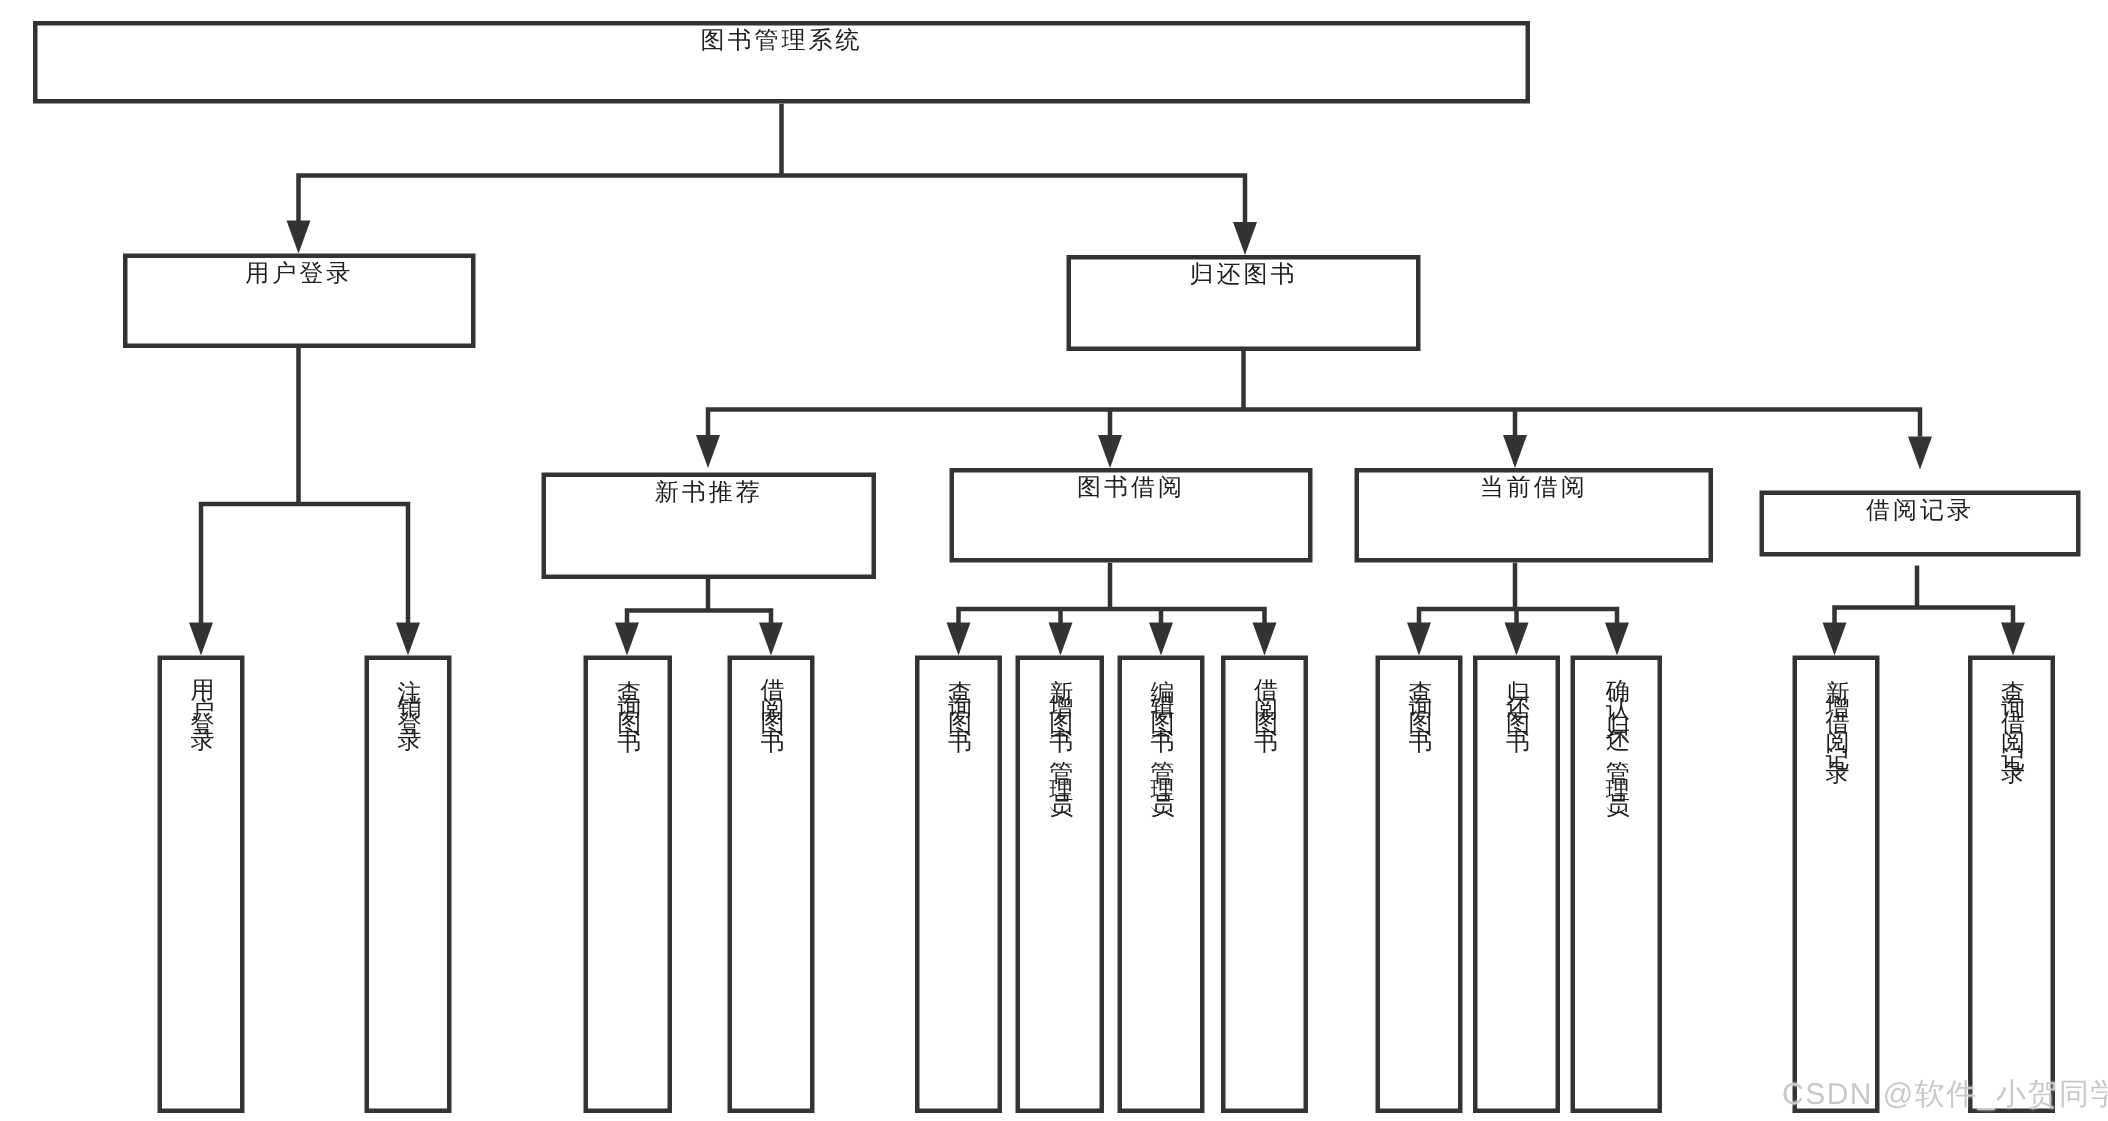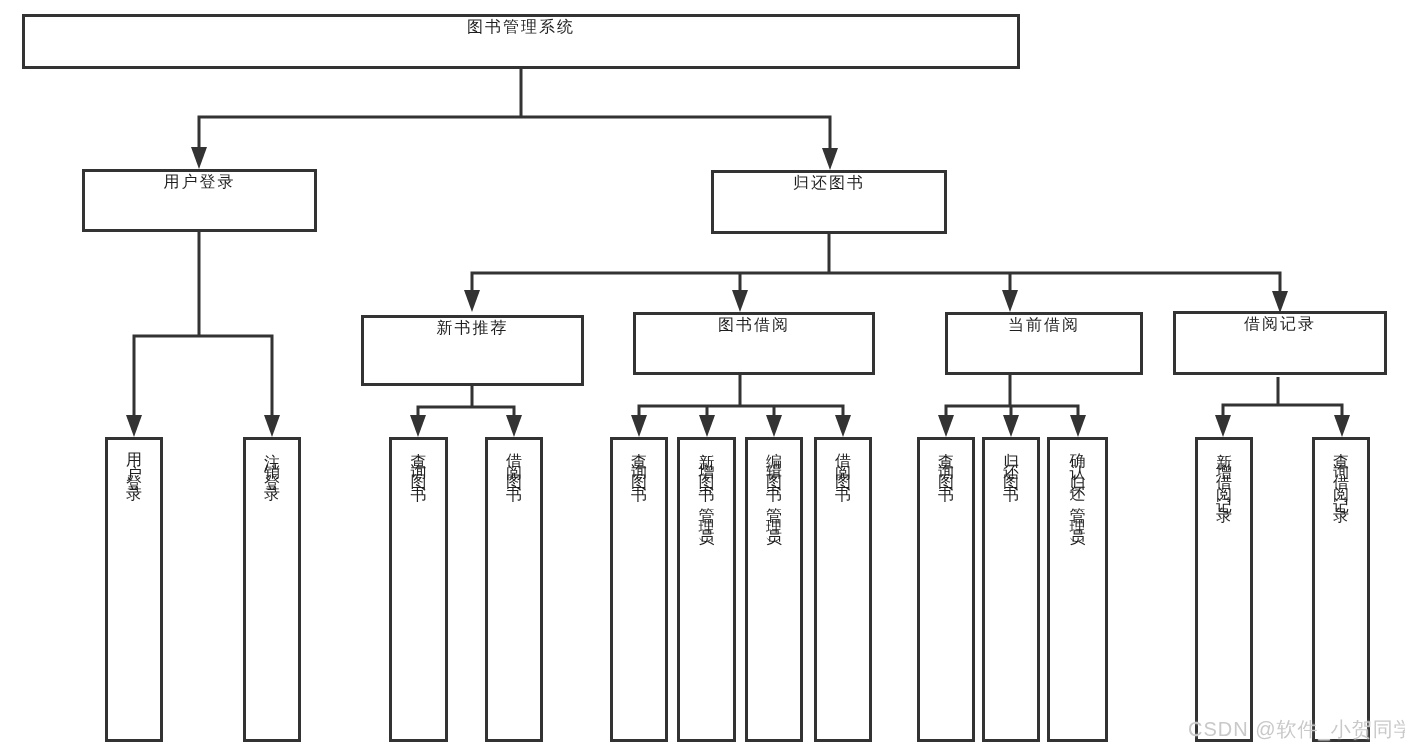--- a/index.html
+++ b/index.html
@@ -110,24 +110,24 @@
   <div class="node h" style="left:711px;top:170px;width:236px;height:64px">
     <span>归还图书</span>
   </div>
 
   <div class="node h" style="left:361px;top:315px;width:223px;height:71px">
     <span>新书推荐</span>
   </div>
   <div class="node h" style="left:633px;top:312px;width:242px;height:63px">
     <span>图书借阅</span>
   </div>
-  <div class="node h" style="left:945px;top:312px;width:198px;height:63px">
+  <div class="node h" style="left:903px;top:312px;width:239px;height:63px">
     <span>当前借阅</span>
   </div>
-  <div class="node h" style="left:1173px;top:311px;width:214px;height:64px">
+  <div class="node h" style="left:1173px;top:327px;width:214px;height:44px">
     <span>借阅记录</span>
   </div>
 
   <div class="node v" style="left:105px;top:437px;width:58px;height:305px">
     <span>用户登录</span>
   </div>
   <div class="node v" style="left:243px;top:437px;width:58px;height:305px">
     <span>注销登录</span>
   </div>
 

